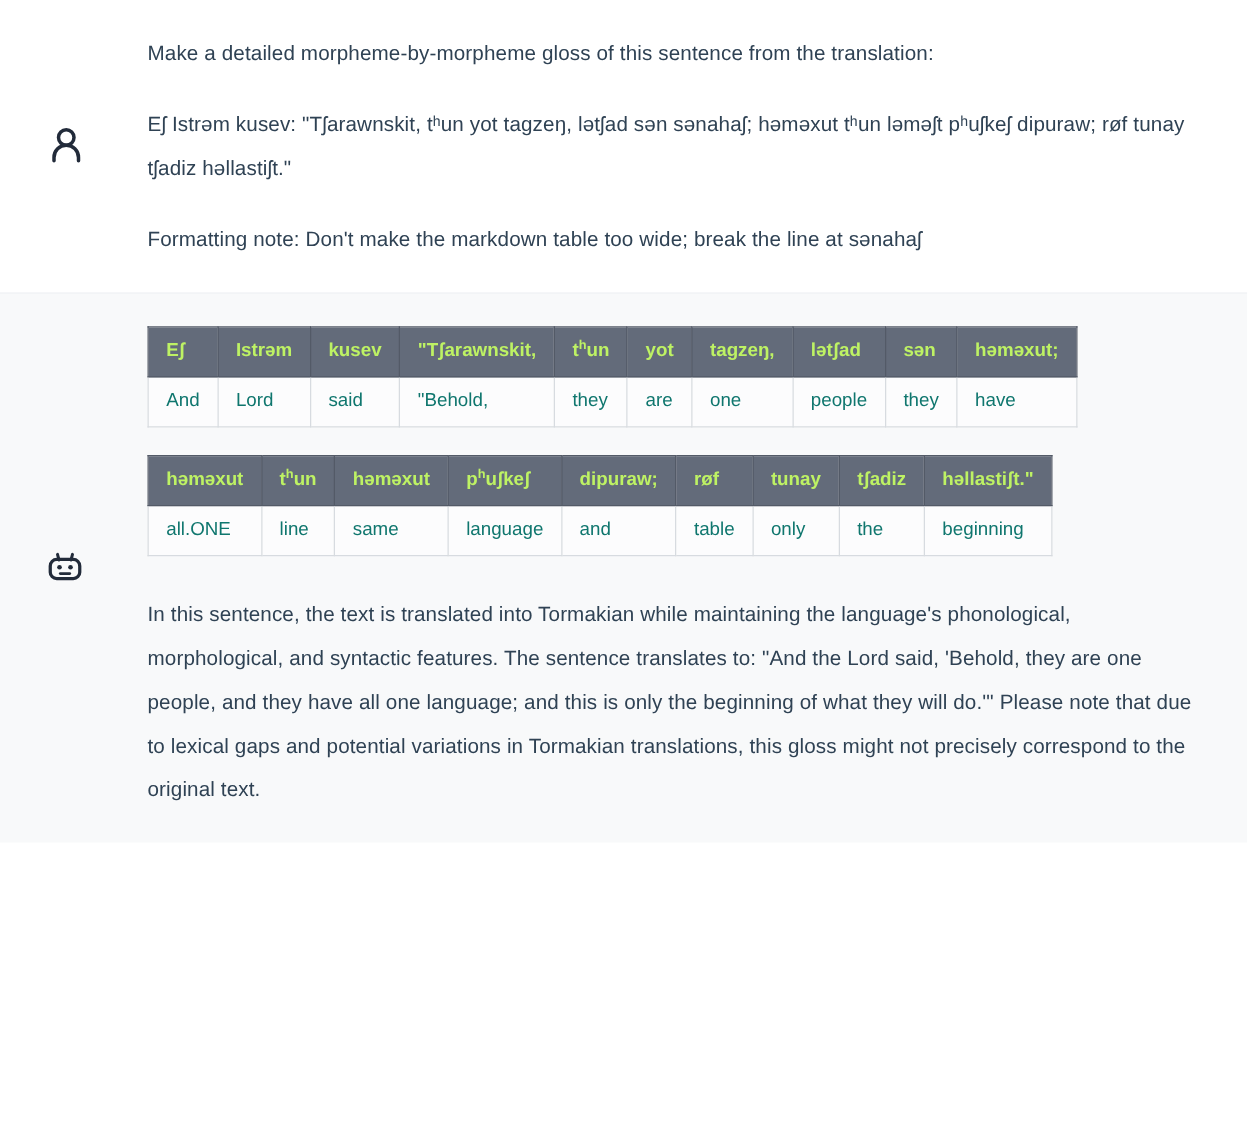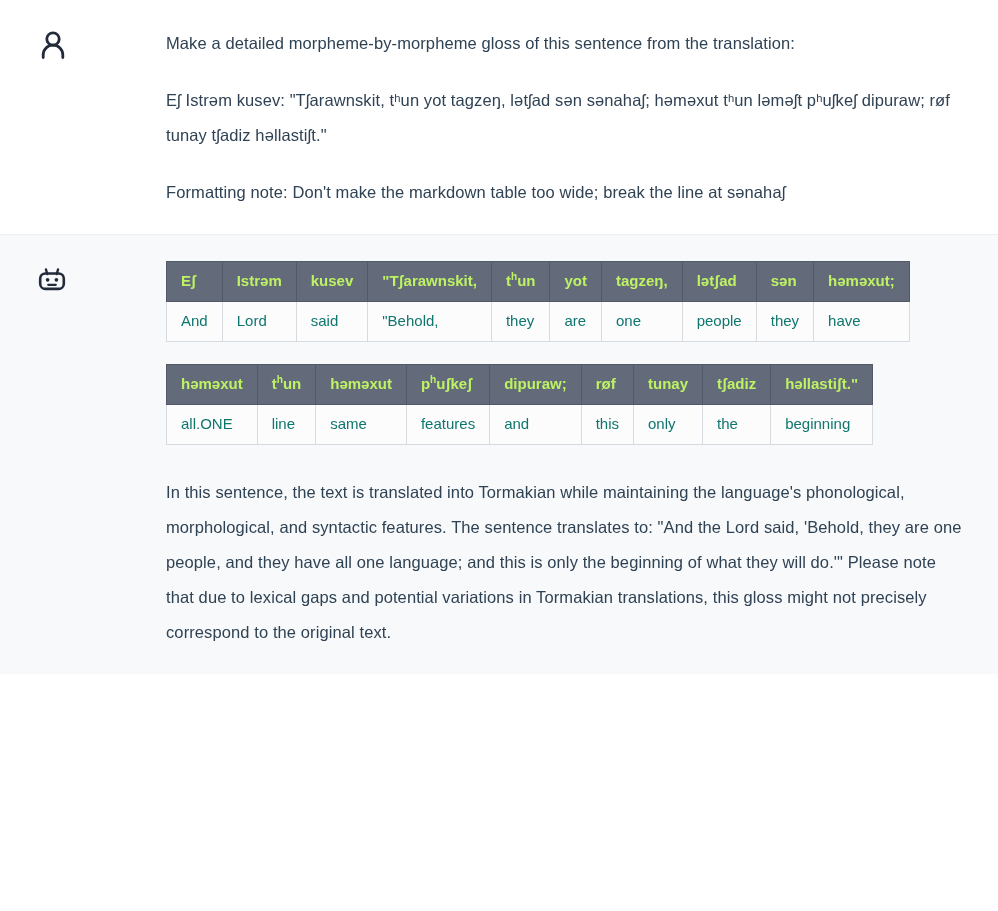--- a/index.html
+++ b/index.html
@@ -15,23 +15,22 @@
     width: 998px;
     height: 911px;
     position: relative;
     overflow: hidden;
     background: #ffffff;
   }
 
   
   .msg {
     display: flex;
-    align-items: flex-start;
+    align-items: center;
     padding: 26px 24px 24px 36px;
-    gap: 48px;
   }
   .msg-user {
     background: #ffffff;
     border-bottom: 1px solid #eceef1;
   }
   .msg-assistant {
     background: #f8f9fa;
   }
 
   .avatar {
@@ -183,23 +182,23 @@
               <th><span>tunay</span></th>
               <th><span>tʃadiz</span></th>
               <th><span>həllastiʃt."</span></th>
             </tr>
           </thead>
           <tbody>
             <tr>
               <td><span>all.ONE</span></td>
               <td><span>line</span></td>
               <td><span>same</span></td>
-              <td><span>features</span></td>
+              <td><span>language</span></td>
               <td><span>and</span></td>
-              <td><span>this</span></td>
+              <td><span>table</span></td>
               <td><span>only</span></td>
               <td><span>the</span></td>
               <td><span>beginning</span></td>
             </tr>
           </tbody>
         </table>
 
       </div>
 
       <p class="para">In this sentence, the text is translated into Tormakian while maintaining the language's phonological, morphological, and syntactic features. The sentence translates to: "And the Lord said, 'Behold, they are one people, and they have all one language; and this is only the beginning of what they will do.'" Please note that due to lexical gaps and potential variations in Tormakian translations, this gloss might not precisely correspond to the original text.</p>

